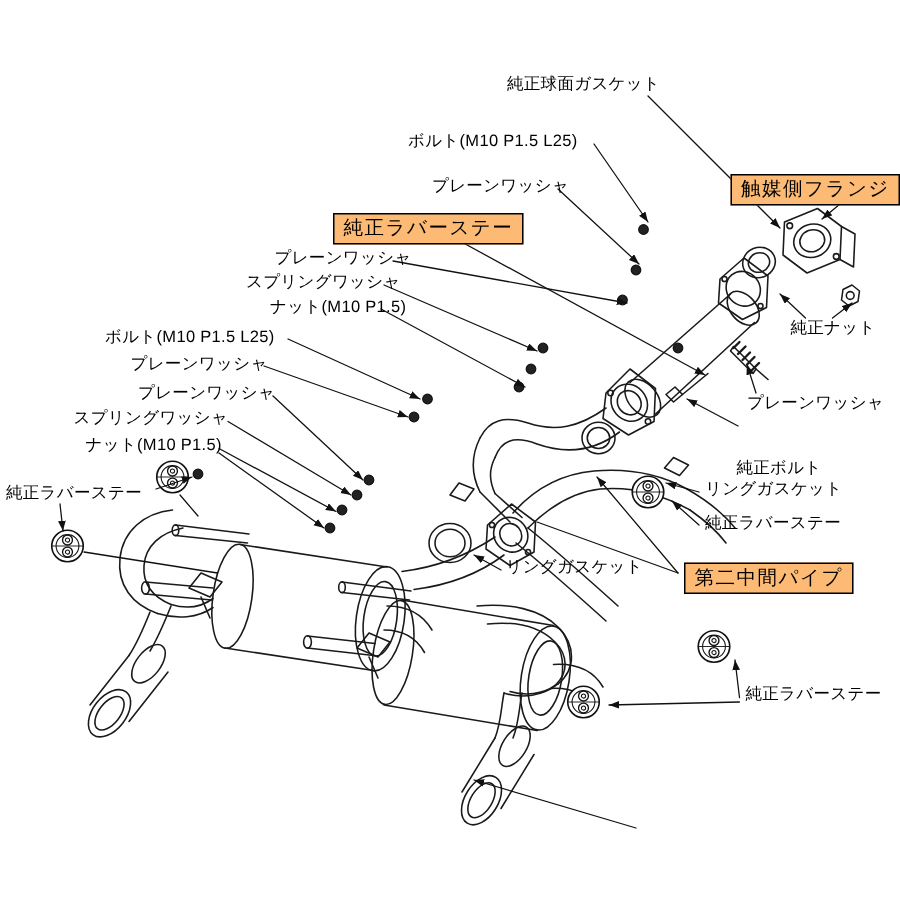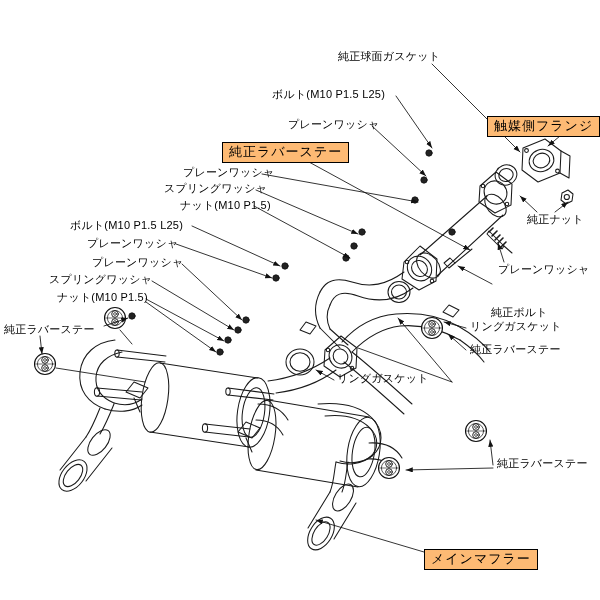--- a/index.html
+++ b/index.html
@@ -299,15 +299,15 @@
   <div class="lbl" style="left:527px;top:213px;font-family:Liberation Serif, serif;">純正ナット</div>
   <div class="lbl" style="left:498px;top:263px;">プレーンワッシャ</div>
   <div class="lbl" style="left:491px;top:284px;margin-top:22px;">純正ボルト</div>
   <div class="lbl" style="left:470px;top:320px;">リングガスケット</div>
   <div class="lbl" style="left:470px;top:343px;">純正ラバーステー</div>
   <div class="lbl" style="left:337px;top:372px;">リングガスケット</div>
   <div class="lbl" style="left:497px;top:457px;">純正ラバーステー</div>
 
   <div class="boxed" style="left:222px;top:142px;">純正ラバーステー</div>
   <div class="boxed" style="left:487px;top:116px;">触媒側フランジ</div>
-  <div class="boxed" style="left:424px;top:549px;">メインマフラー</div>
+  <div class="boxed" style="left:456px;top:375px;">第二中間パイプ</div>
 
 </div>
 
 </body></html>

